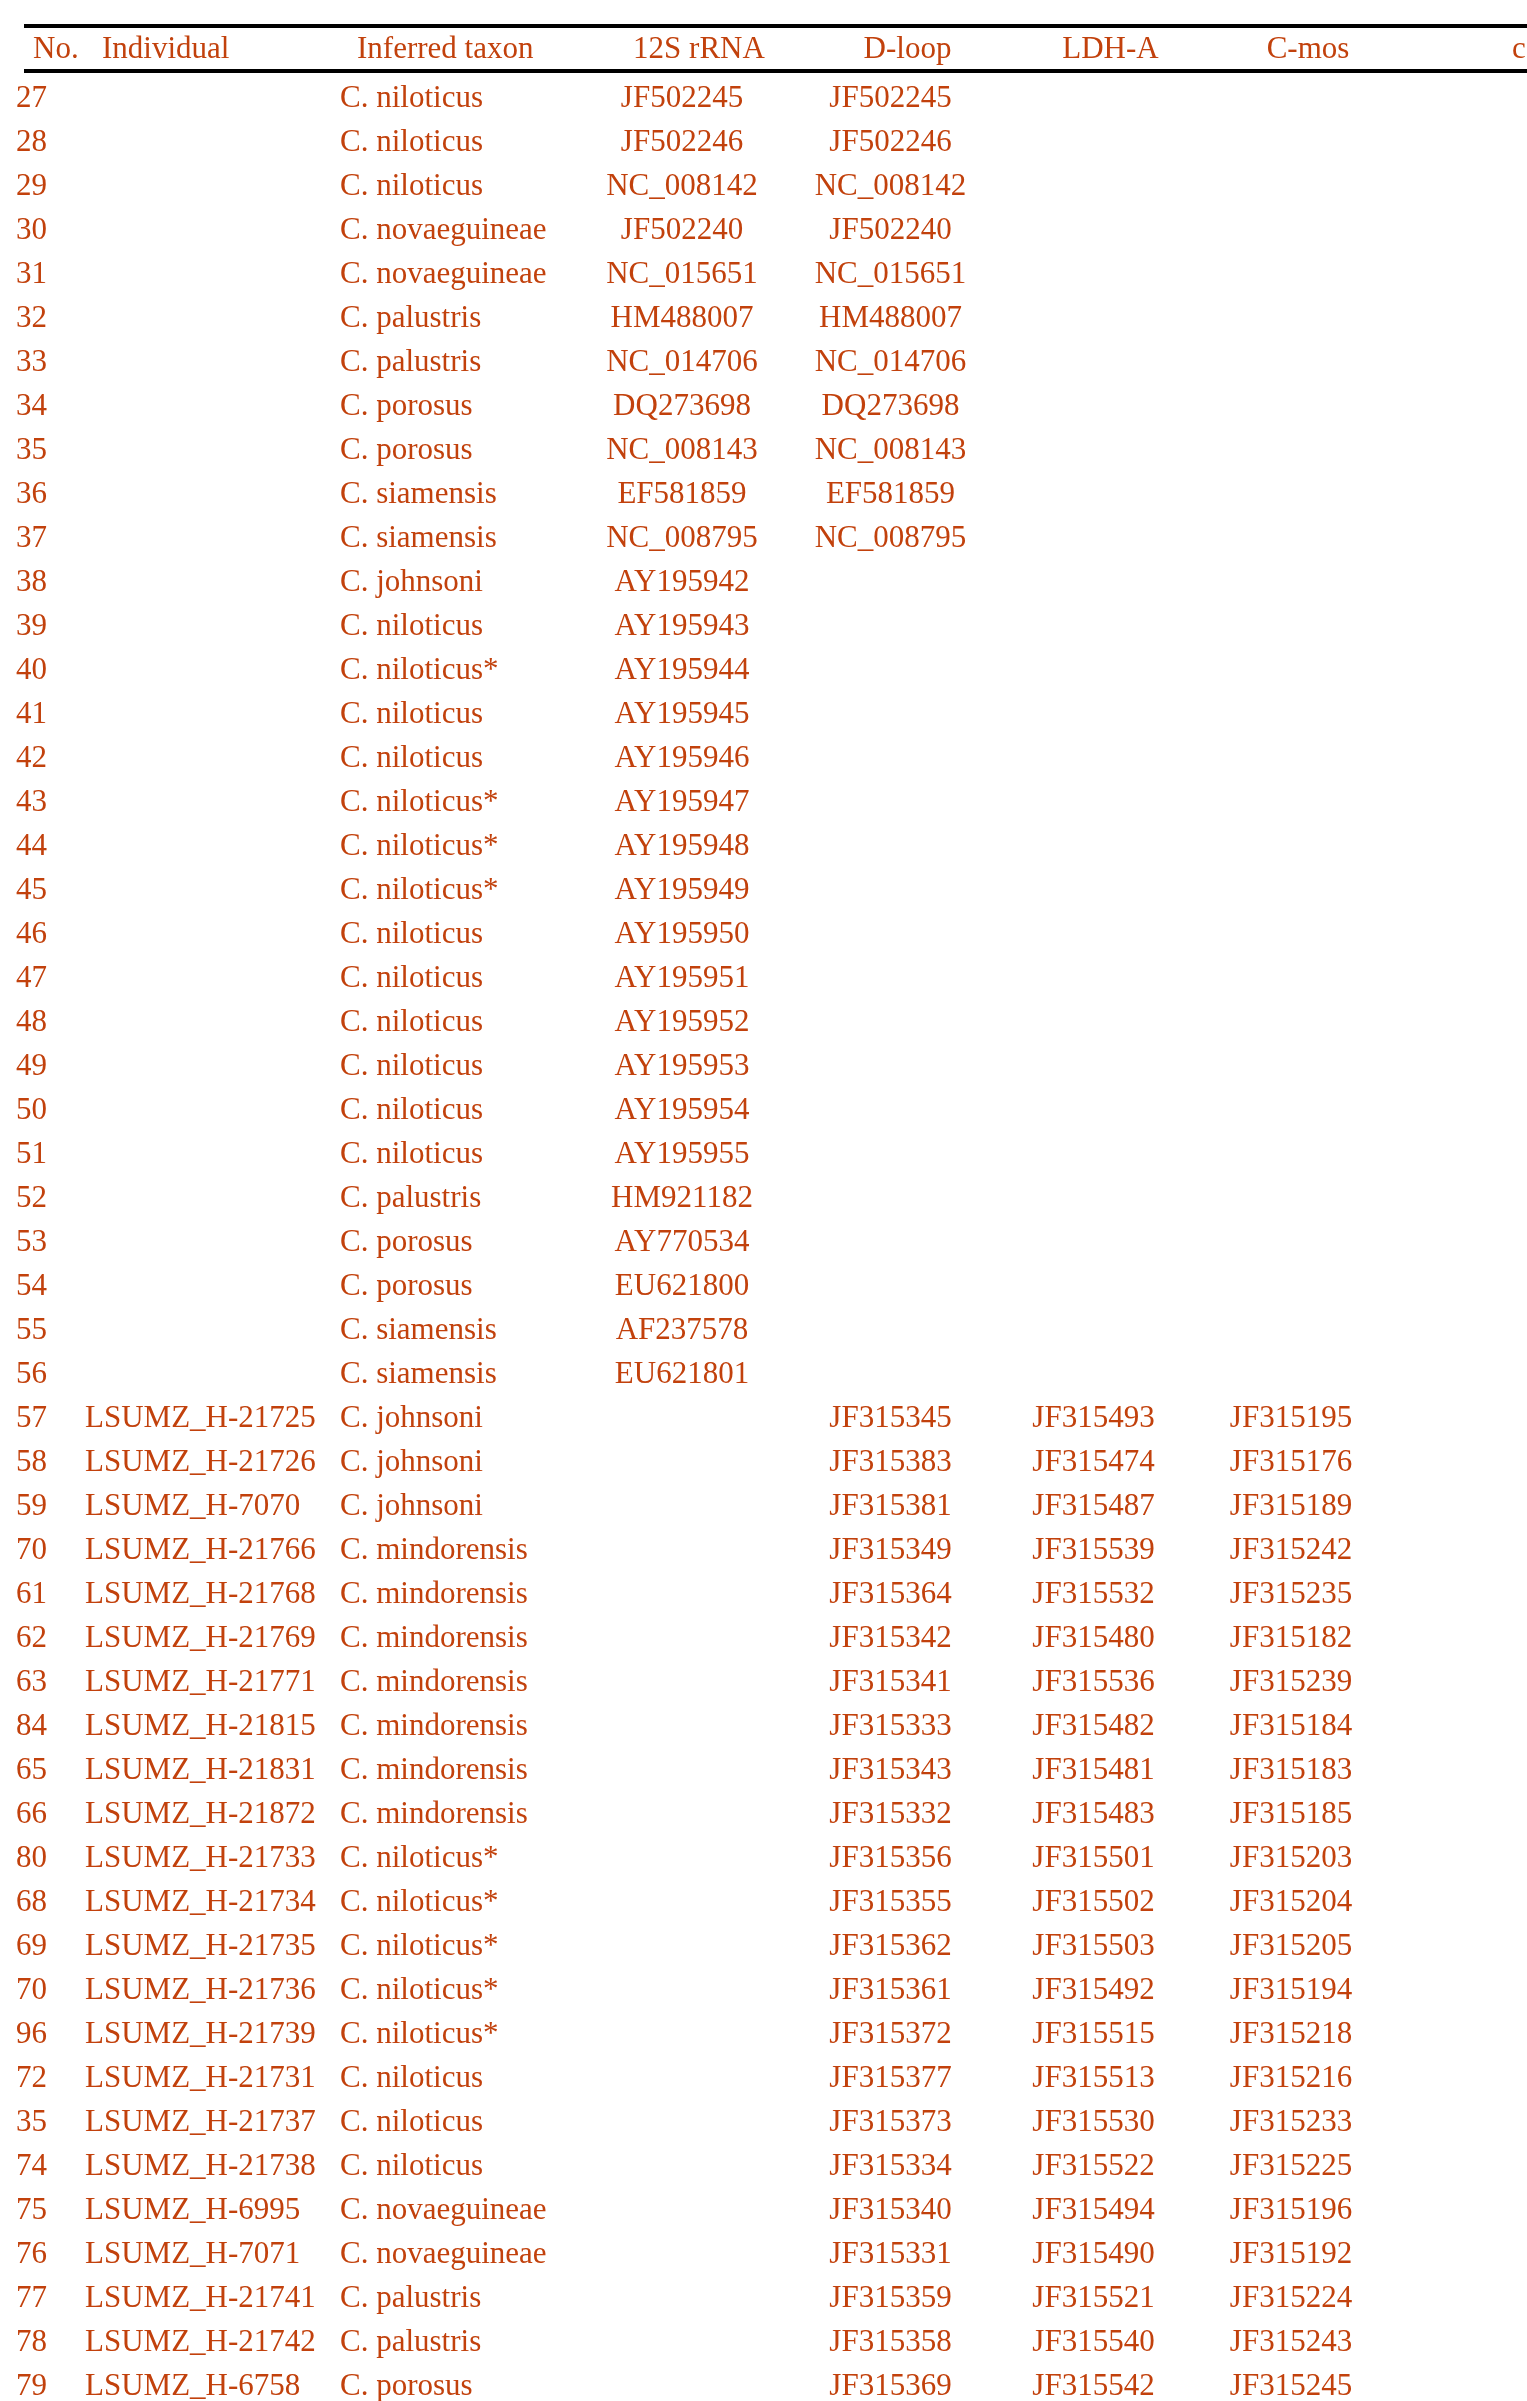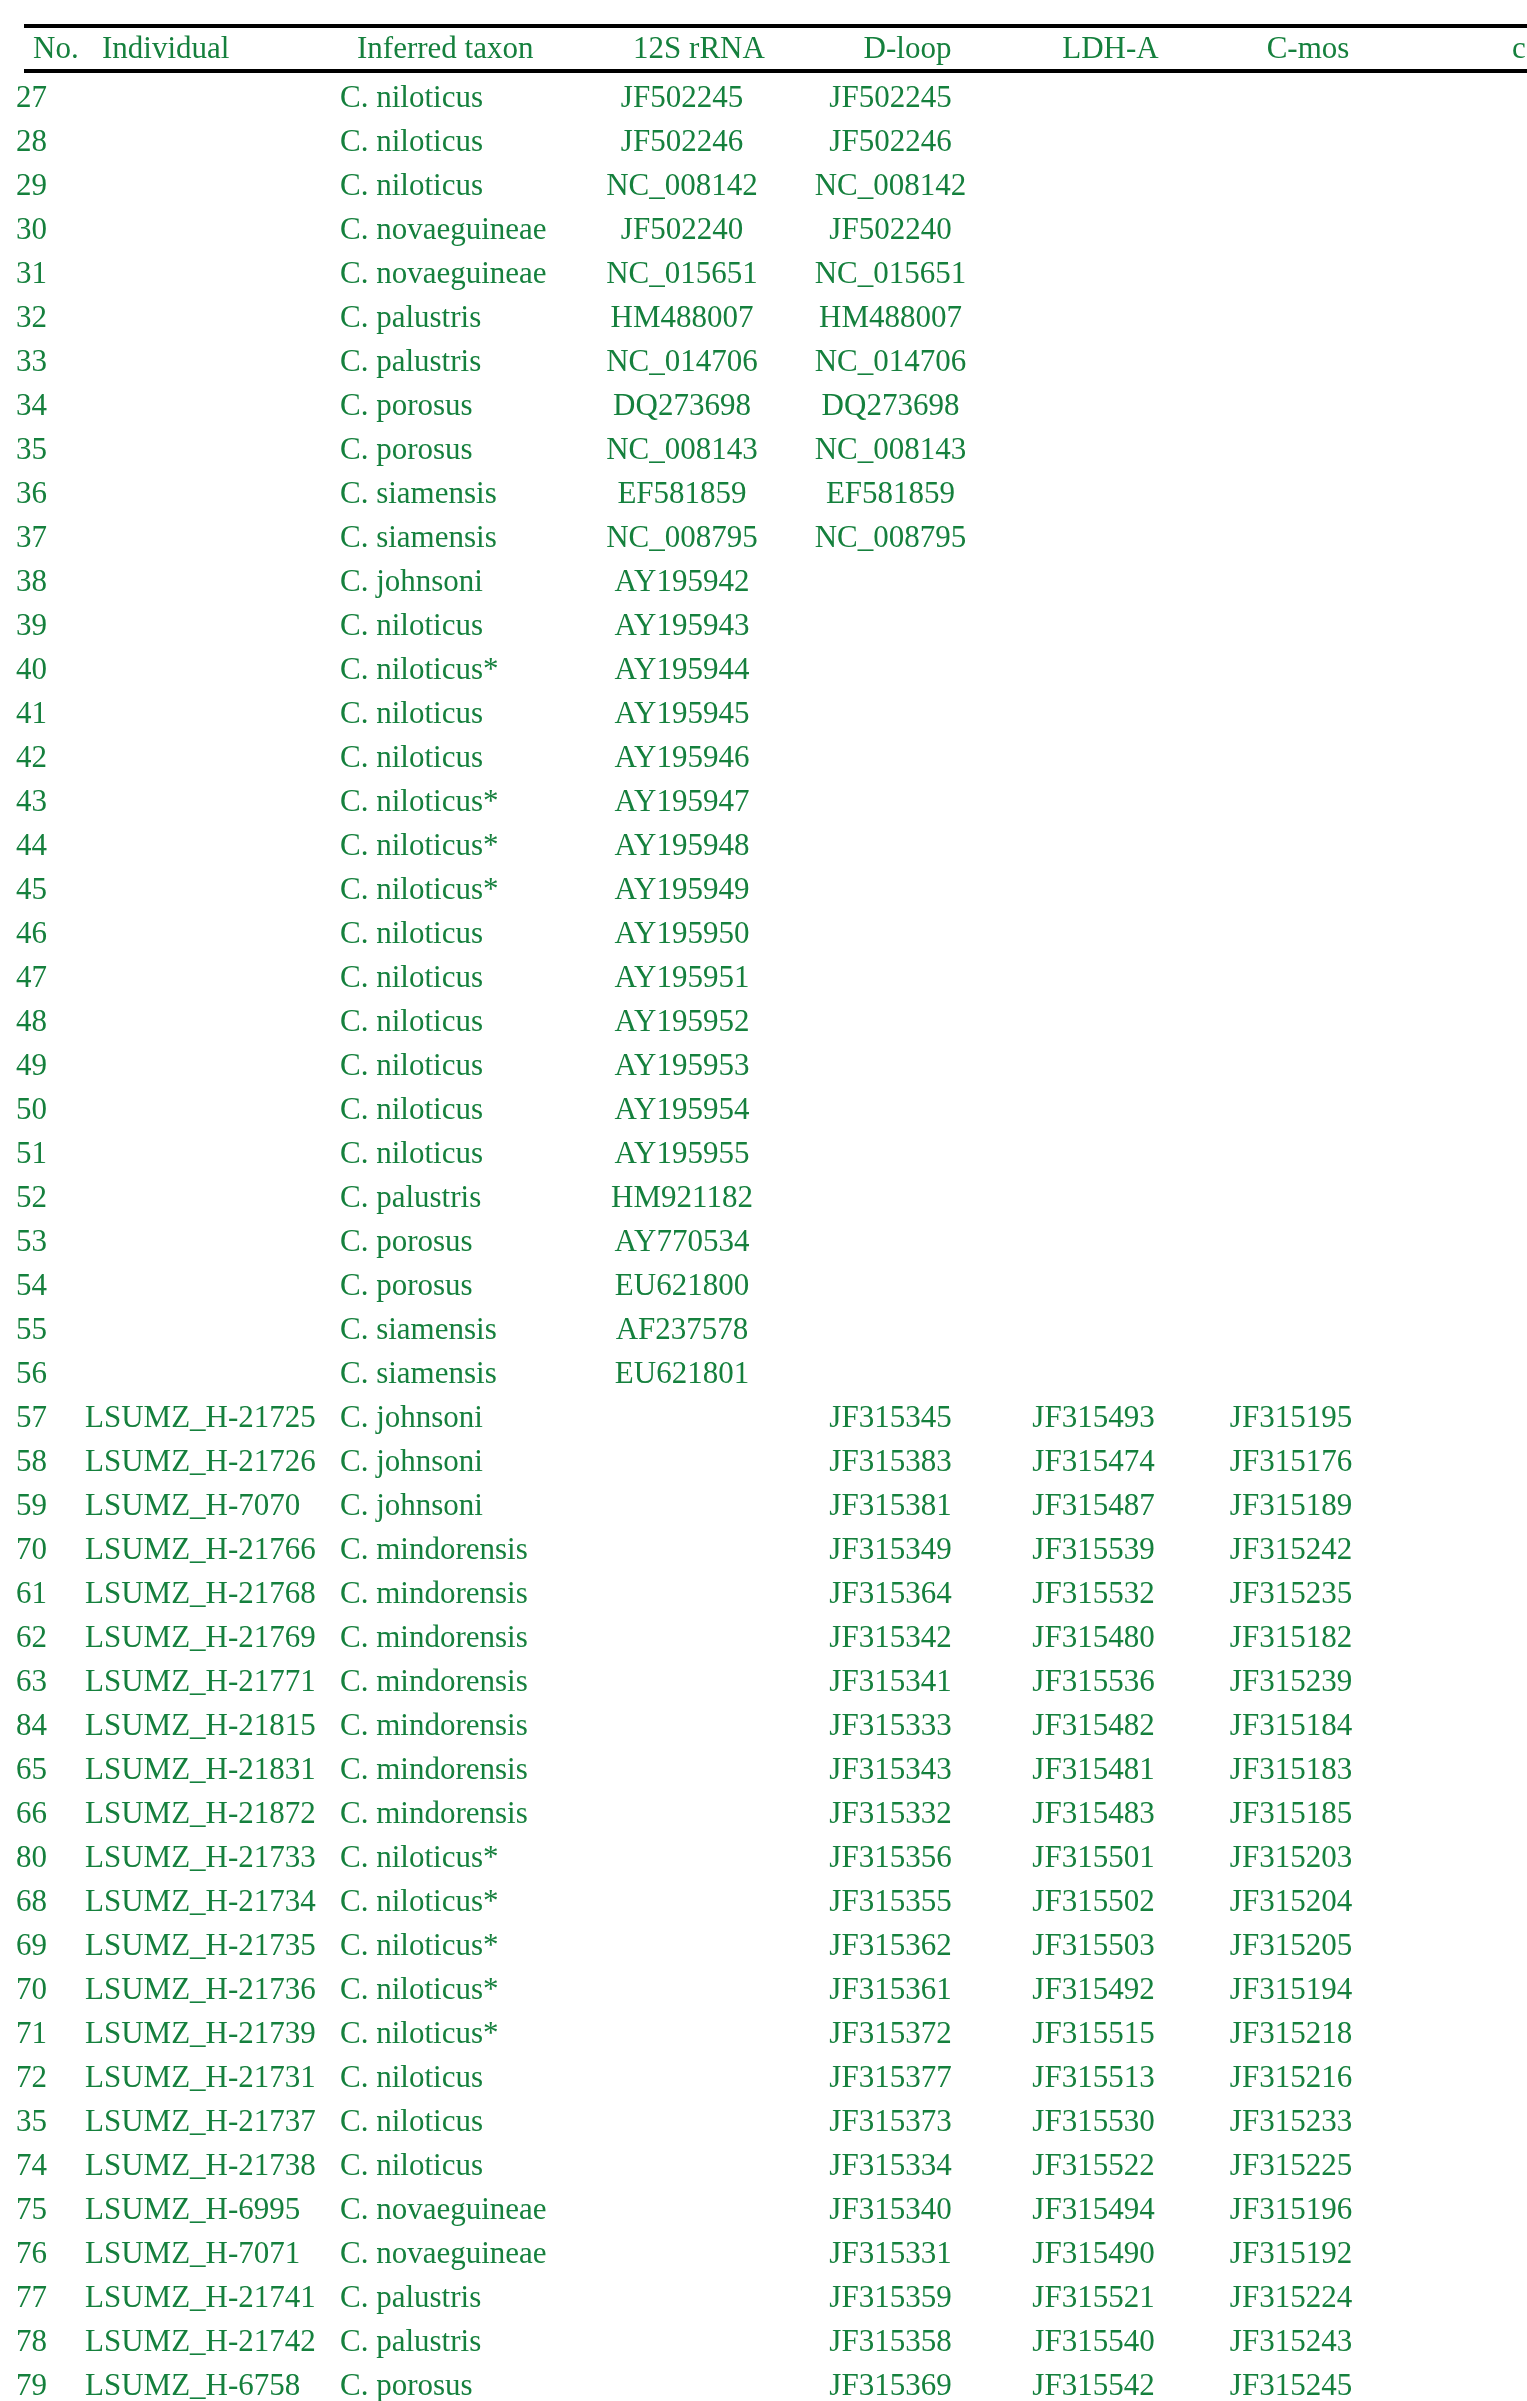--- a/index.html
+++ b/index.html
@@ -3,21 +3,21 @@
 <meta charset="utf-8">
 <style>
   html,body{margin:0;padding:0;background:#ffffff;}
   .page{
     position:relative;
     width:1528px;
     height:2401px;
     background:#ffffff;
     font-family:"Liberation Serif","DejaVu Serif",serif;
     font-size:31px;
-    color:#15803d;
+    color:#c2410c;
     overflow:hidden;
   }
   .rule{
     position:absolute;
     left:24px;
     right:0;
     height:3.6px;
     background:#000;
   }
   .rule-top{top:24px;}
@@ -501,21 +501,21 @@
         <div class="c-left">70</div>
         <div class="c-left">LSUMZ_H-21736</div>
         <div class="c-left">C. niloticus*</div>
         <div class="c-center"></div>
         <div class="c-center">JF315361</div>
         <div class="c-center">JF315492</div>
         <div class="c-center">JF315194</div>
         <div class="c-extra"></div>
       </div>
       <div class="grid-row row">
-        <div class="c-left">71</div>
+        <div class="c-left">96</div>
         <div class="c-left">LSUMZ_H-21739</div>
         <div class="c-left">C. niloticus*</div>
         <div class="c-center"></div>
         <div class="c-center">JF315372</div>
         <div class="c-center">JF315515</div>
         <div class="c-center">JF315218</div>
         <div class="c-extra"></div>
       </div>
       <div class="grid-row row">
         <div class="c-left">72</div>

